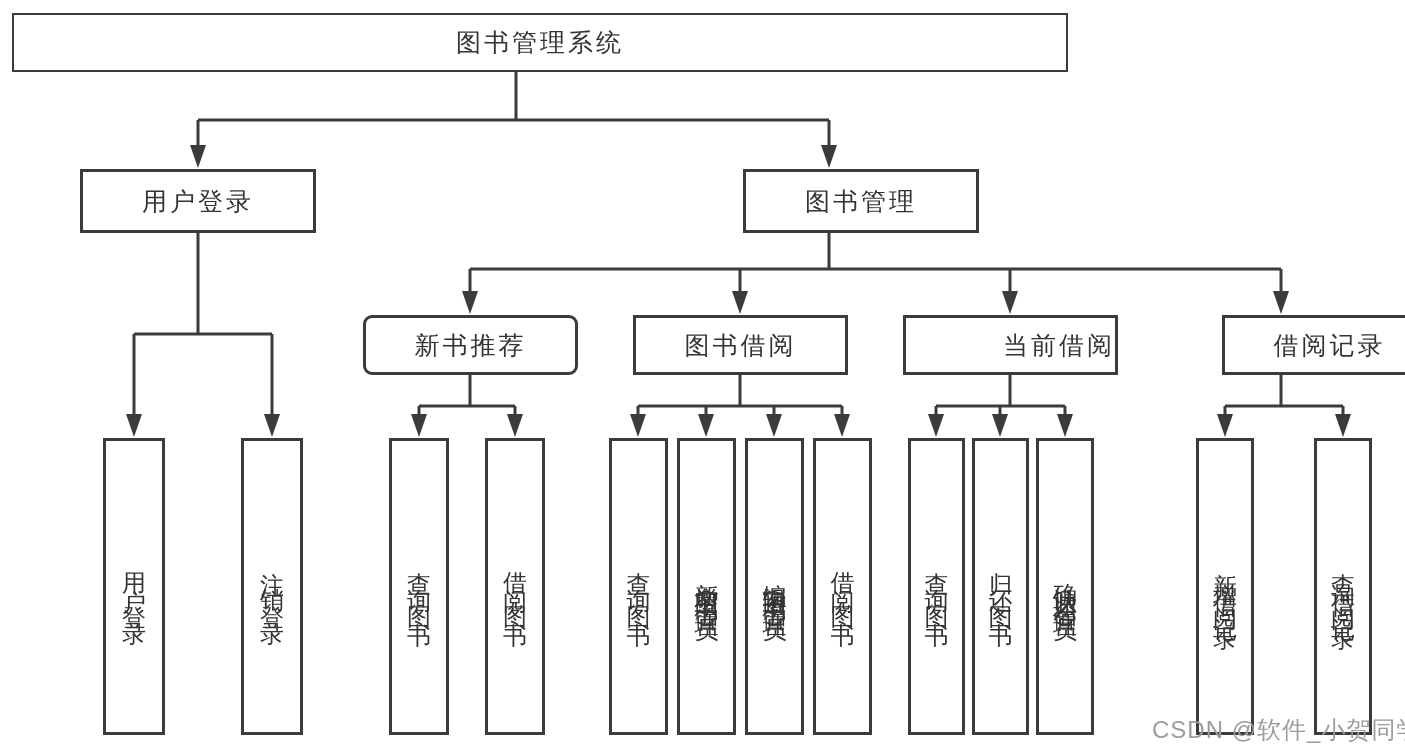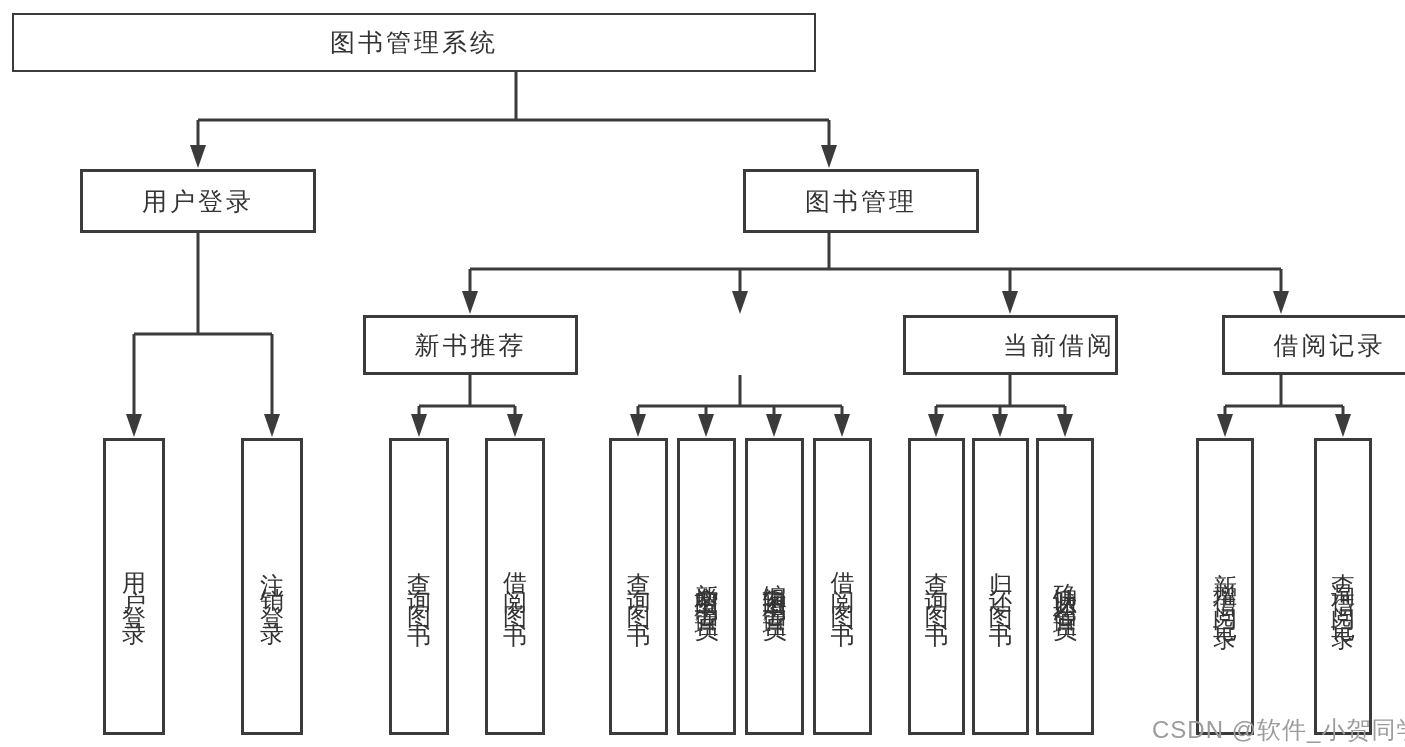--- a/index.html
+++ b/index.html
@@ -19,27 +19,27 @@
     display:flex;align-items:center;justify-content:center;
     color:#333333;
     z-index:1;
   }
   .hlabel{
     font-size:25px;
     letter-spacing:3px;
     white-space:nowrap;
   }
   
-  .l-root{left:12px;top:13px;width:804px;height:59px;border-width:2px;}
+  .l-root{left:12px;top:13px;width:1056px;height:59px;border-width:2px;}
   
   .l-login{left:80px;top:169px;width:236px;height:64px;}
   .l-mgmt{left:711px;top:169px;width:236px;height:64px;margin-left:32px;}
   
   .l3{top:315px;width:215px;height:60px;}
-  .l-nb{left:363px;}
+  .l-nb{left:363px;border-radius:9px;}
   .l-bb{left:633px;}
   .l-cb{left:903px;justify-content:flex-end;}
   .l-br{left:1222px;}
   
   .leaf{top:438px;height:297px;}
   .vtext{
     writing-mode:vertical-rl;
     text-orientation:mixed;
     font-size:24px;
     white-space:nowrap;
@@ -123,20 +123,23 @@
   <div class="node l-login">
     <span class="hlabel">用户登录</span>
   </div>
   <div class="node l-mgmt">
     <span class="hlabel">图书管理</span>
   </div>
 
   <div class="node l3 l-nb">
     <span class="hlabel">新书推荐</span>
   </div>
+  <div class="node l3 l-bb">
+    <span class="hlabel">图书借阅</span>
+  </div>
   <div class="node l3 l-cb">
     <span class="hlabel">当前借阅</span>
   </div>
   <div class="node l3 l-br">
     <span class="hlabel">借阅记录</span>
   </div>
 
   <div class="node leaf lf1">
     <span class="vtext ls-lg">用户登录</span>
   </div>

